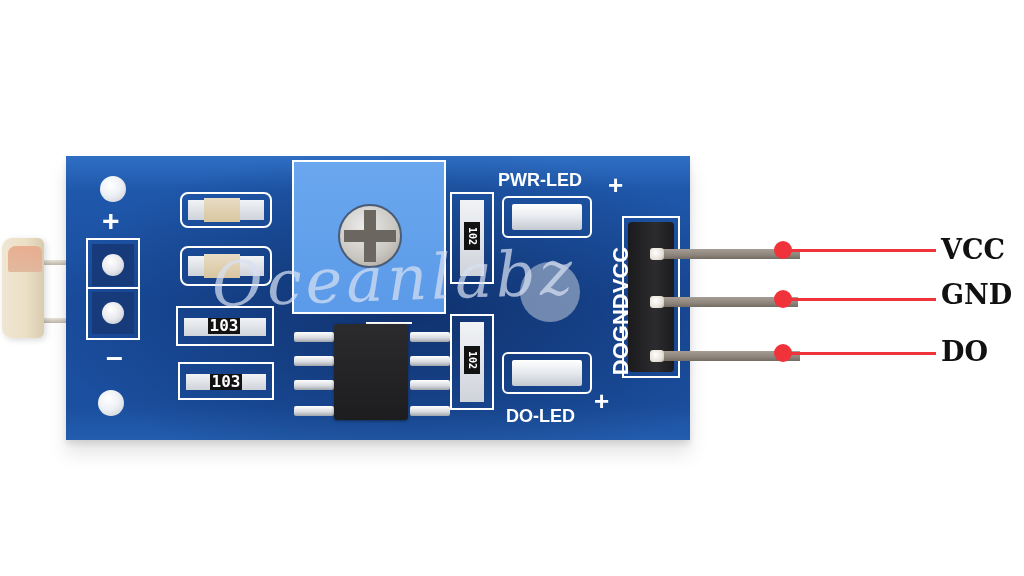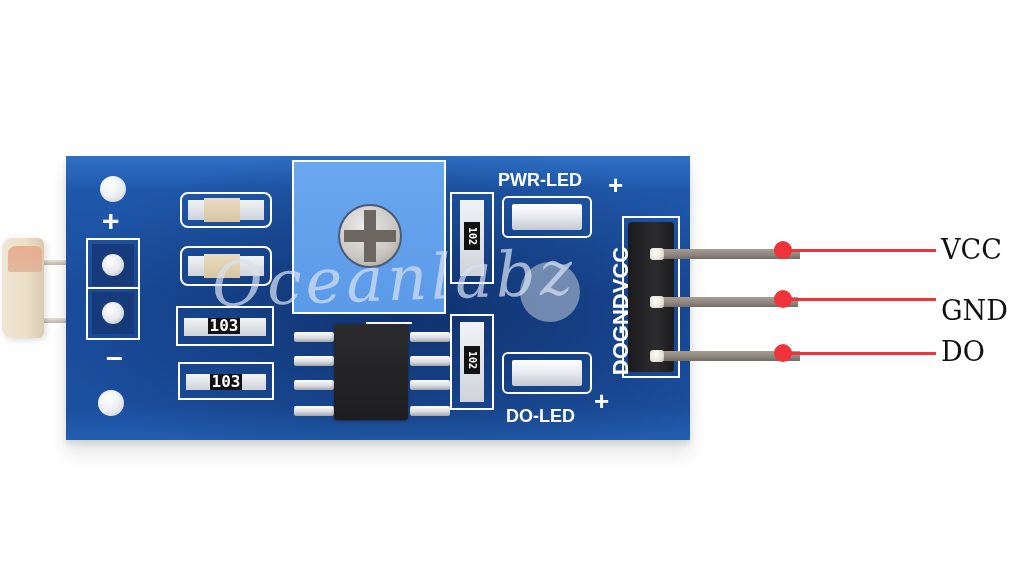--- a/index.html
+++ b/index.html
@@ -108,21 +108,21 @@
     }
     .pin-tip {
       width: 14px; height: 12px; border-radius: 3px;
       background: radial-gradient(circle at 40% 40%, #ffffff 0%, #e8e3d8 60%, #b6ae9f 100%);
     }
 
     
     .callout-line { height: 3px; background: #f0333a; }
     .callout-dot { width: 18px; height: 18px; border-radius: 50%; background: #f0333a; }
     .callout-label {
-      font-family: "DejaVu Serif", serif; font-weight: normal;
+      font-family: "DejaVu Serif", serif; font-weight: bold;
       font-size: 27px; color: #111111; line-height: 30px;
     }
 
     
     .watermark {
       left: 212px; top: 242px;
       font-family: "DejaVu Serif", serif; font-style: italic;
       font-size: 62px; letter-spacing: 4px;
       color: rgba(215, 225, 242, 0.72);
       transform: rotate(-2deg);
@@ -229,17 +229,17 @@
 
 <div class="abs wm-circle"></div>
 <div class="abs watermark">Oceanlabz</div>
 
 <div class="abs callout-line" style="left:784px; top:249px; width:152px;"></div>
 <div class="abs callout-dot" style="left:774px; top:241px;"></div>
 <div class="abs callout-label" style="left:941px; top:235px;">VCC</div>
 
 <div class="abs callout-line" style="left:784px; top:298px; width:152px;"></div>
 <div class="abs callout-dot" style="left:774px; top:290px;"></div>
-<div class="abs callout-label" style="left:941px; top:296px;">GND</div>
+<div class="abs callout-label" style="left:941px; top:280px;">GND</div>
 
 <div class="abs callout-line" style="left:784px; top:352px; width:152px;"></div>
 <div class="abs callout-dot" style="left:774px; top:344px;"></div>
 <div class="abs callout-label" style="left:941px; top:337px;">DO</div>
 
 </body></html>

